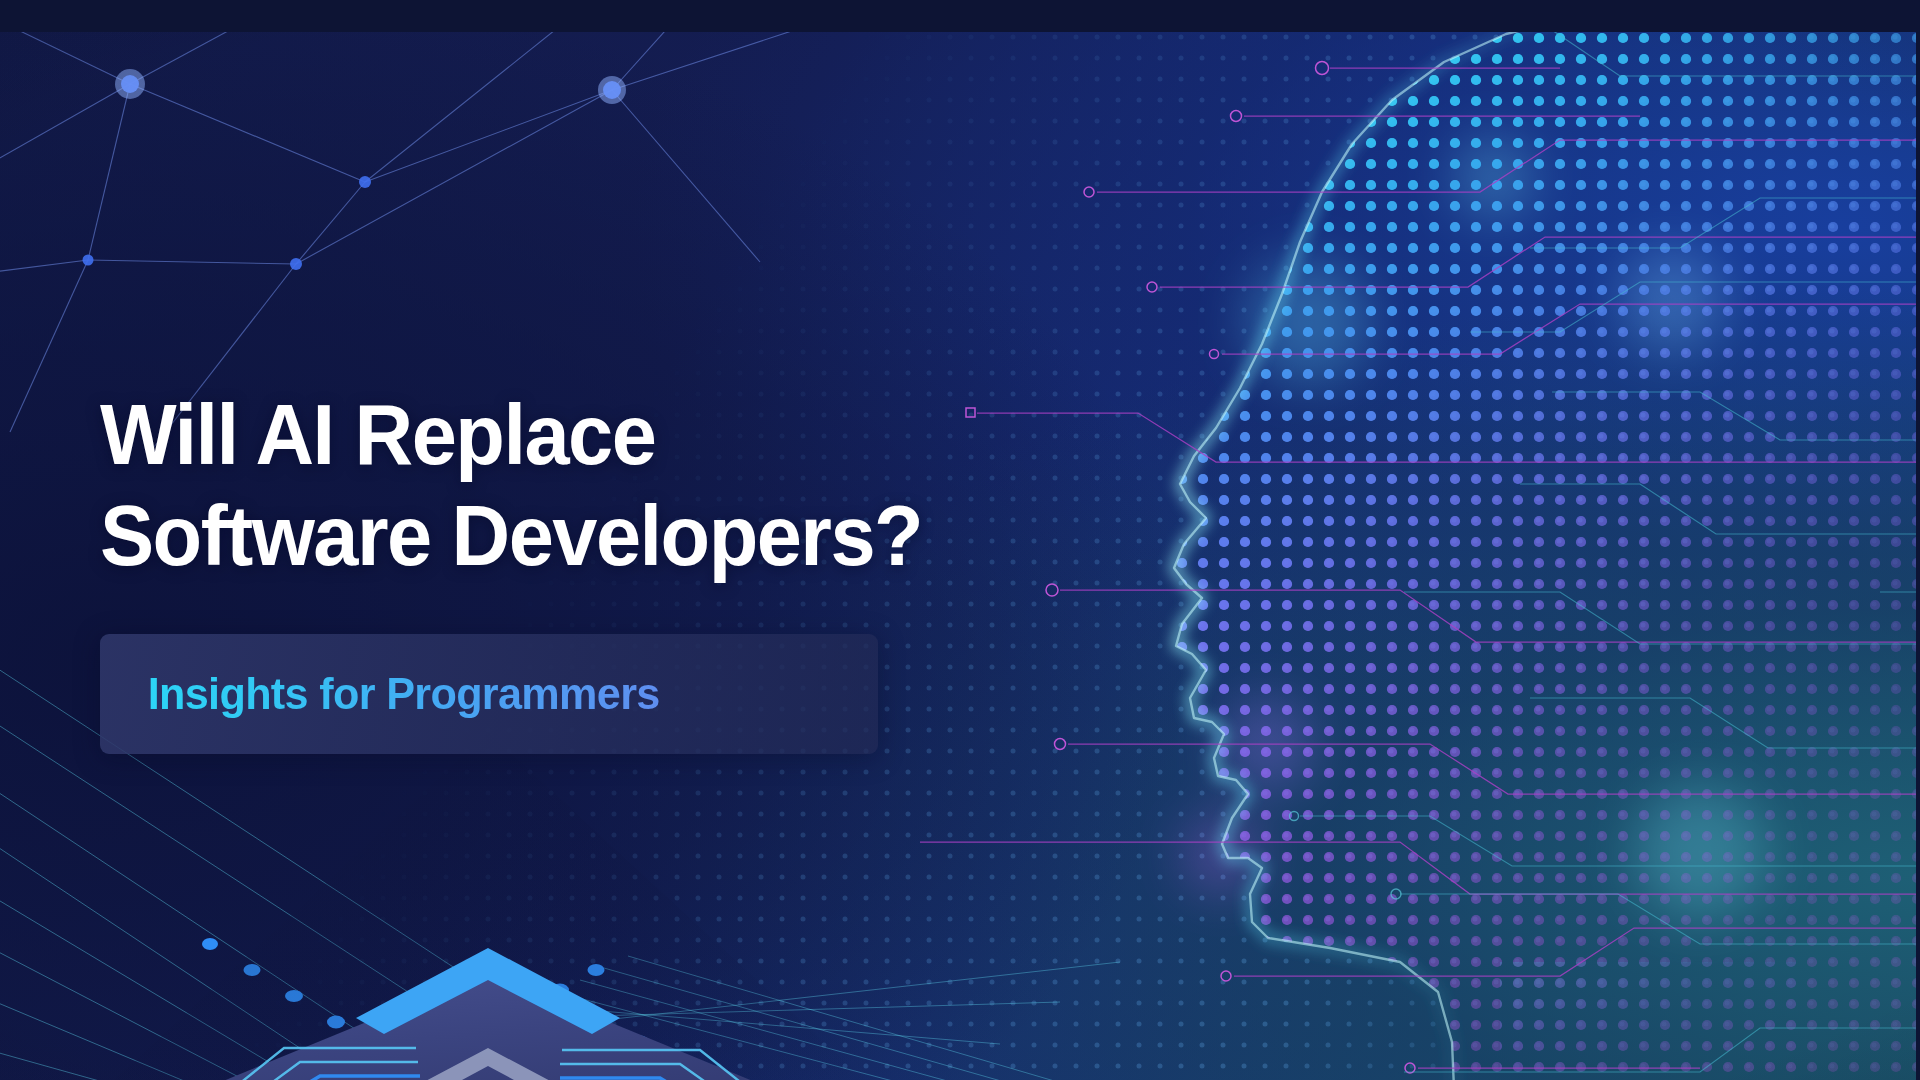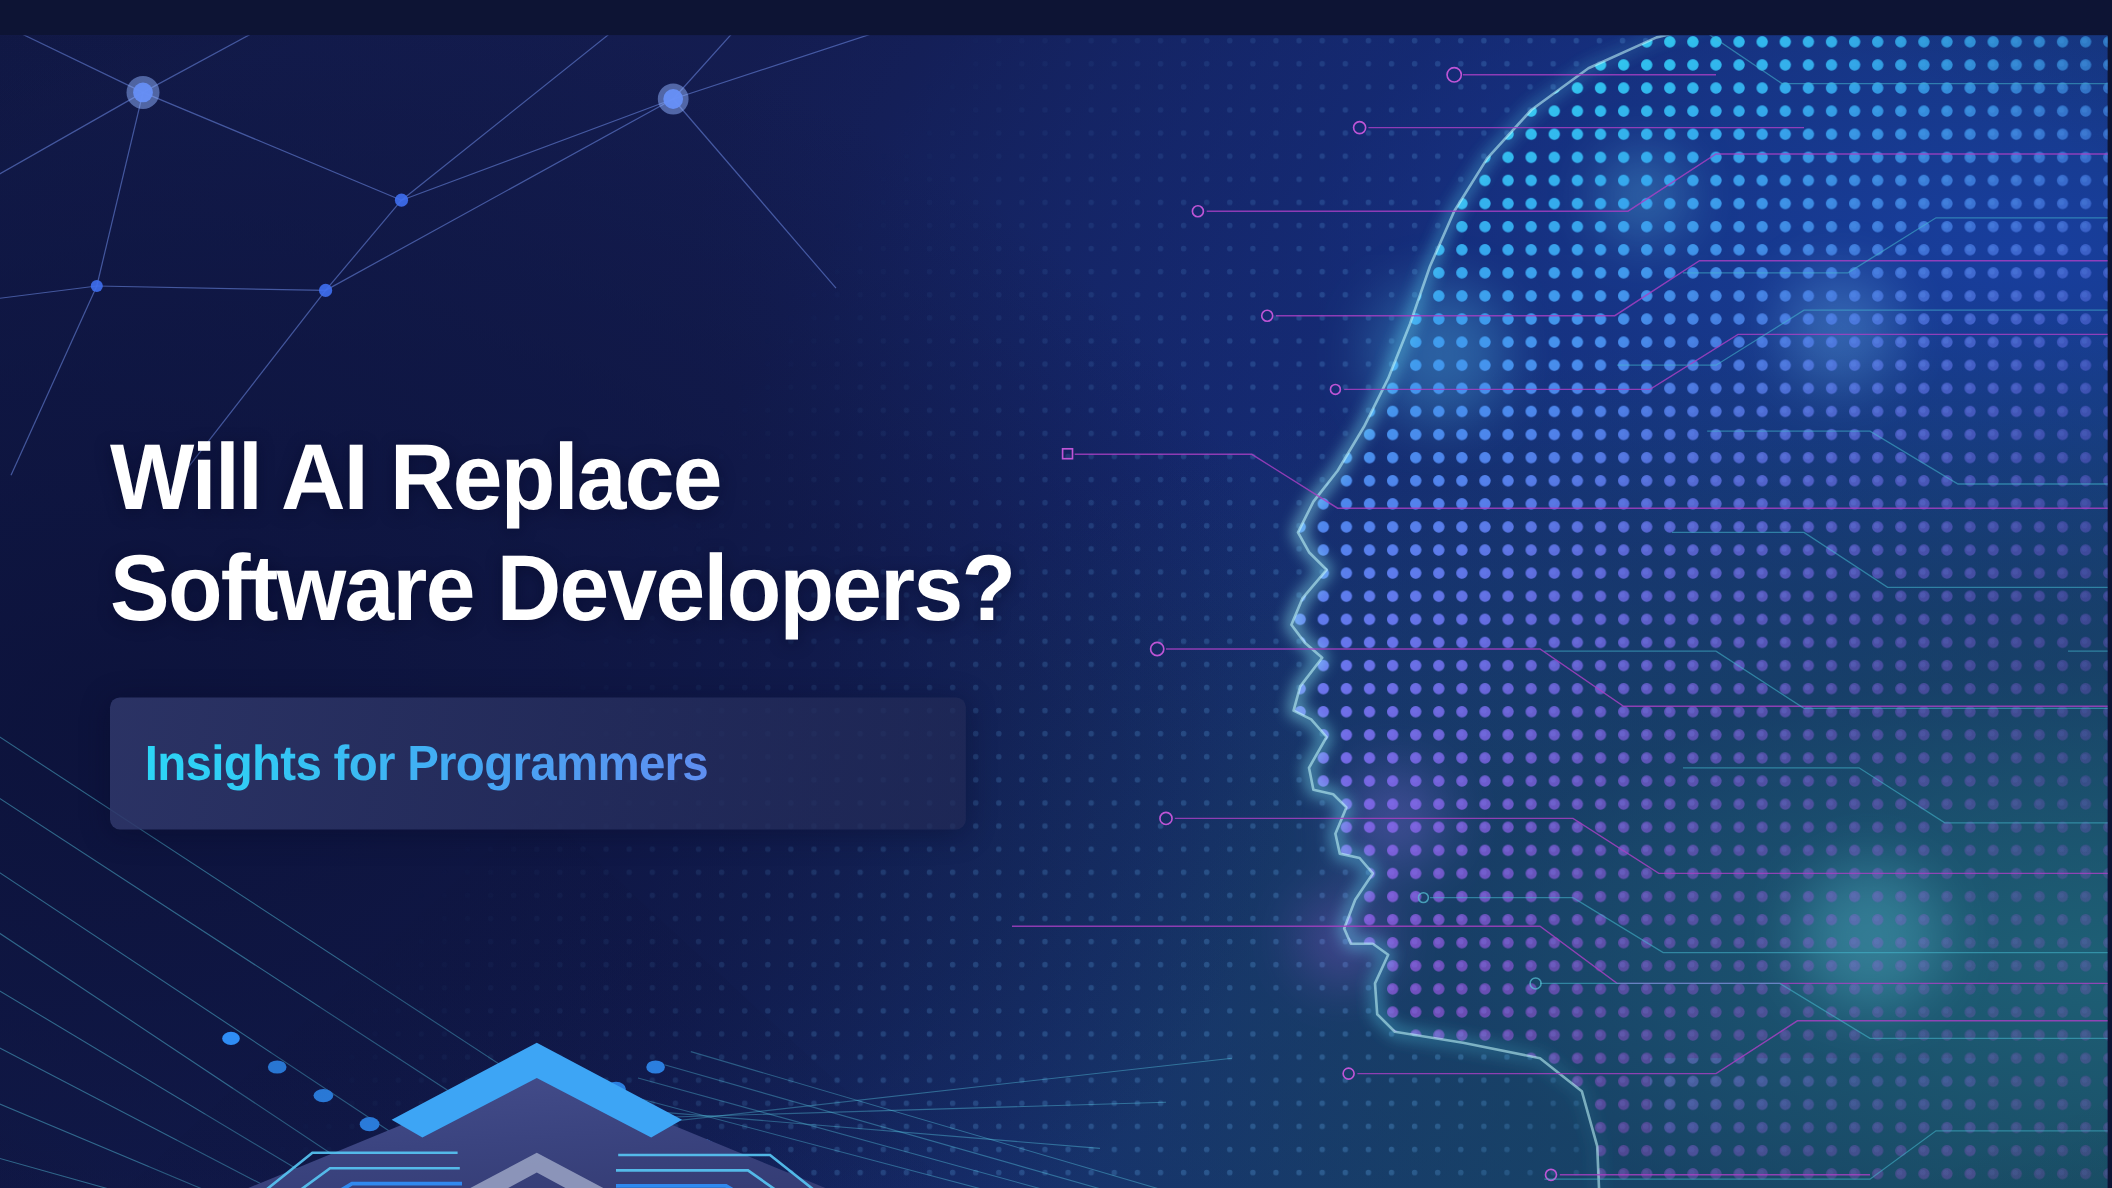--- a/index.html
+++ b/index.html
@@ -25,21 +25,21 @@
   #headline{margin:0;color:#ffffff;font-weight:700;font-size:85px;line-height:1.19;
             letter-spacing:-1.6px;font-family:"Liberation Sans","DejaVu Sans",sans-serif;
             transform:scaleX(.955);transform-origin:left center;
             text-shadow:0 2px 14px rgba(5,10,40,.55);}
   #headline .ln{display:block;white-space:nowrap;}
 
   #badge{position:absolute;left:100px;top:602px;width:778px;height:120px;
          box-sizing:border-box;border-radius:9px;
          background:linear-gradient(100deg,rgba(47,55,106,.88) 0%,rgba(40,48,96,.80) 52%,rgba(33,41,86,.72) 100%);
          box-shadow:0 4px 26px rgba(6,10,36,.34);
-         display:flex;align-items:center;}
+         display:flex;align-items:center;padding-left:16px;}
   #badge-label{padding-left:33px;font-size:45px;font-weight:700;letter-spacing:-.7px;
          font-family:"Liberation Sans","DejaVu Sans",sans-serif;
          transform:scaleX(.96);transform-origin:left center;white-space:nowrap;
          background-image:linear-gradient(95deg,#2ad9f7 0%,#32c9f4 26%,#46a6f3 62%,#5f8ef0 100%);
          -webkit-background-clip:text;background-clip:text;color:transparent;
          -webkit-text-fill-color:transparent;}
 </style>
 </head>
 <body>
 

